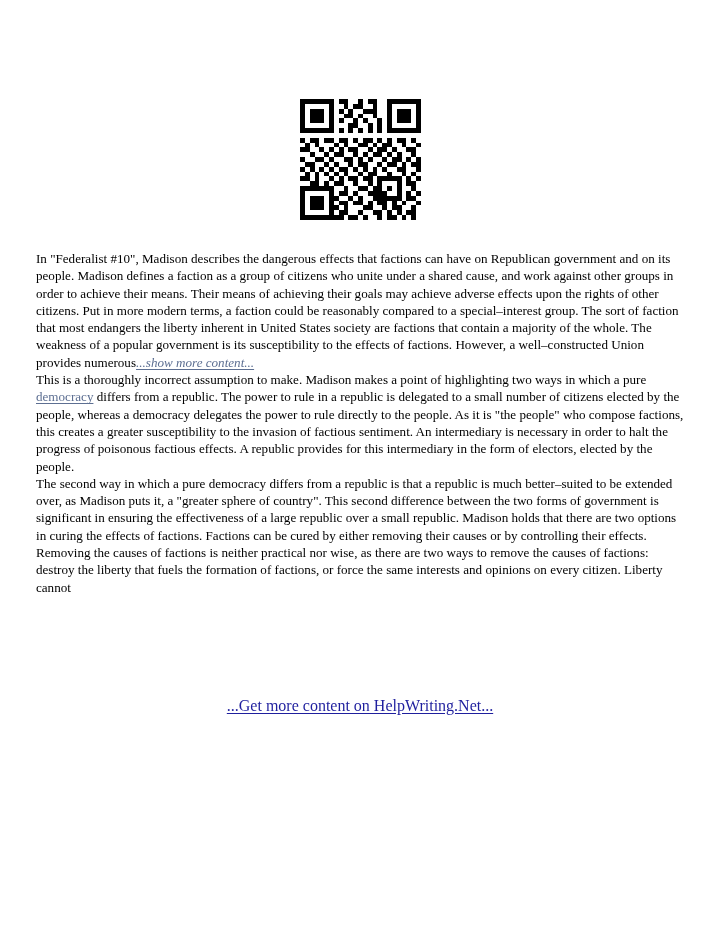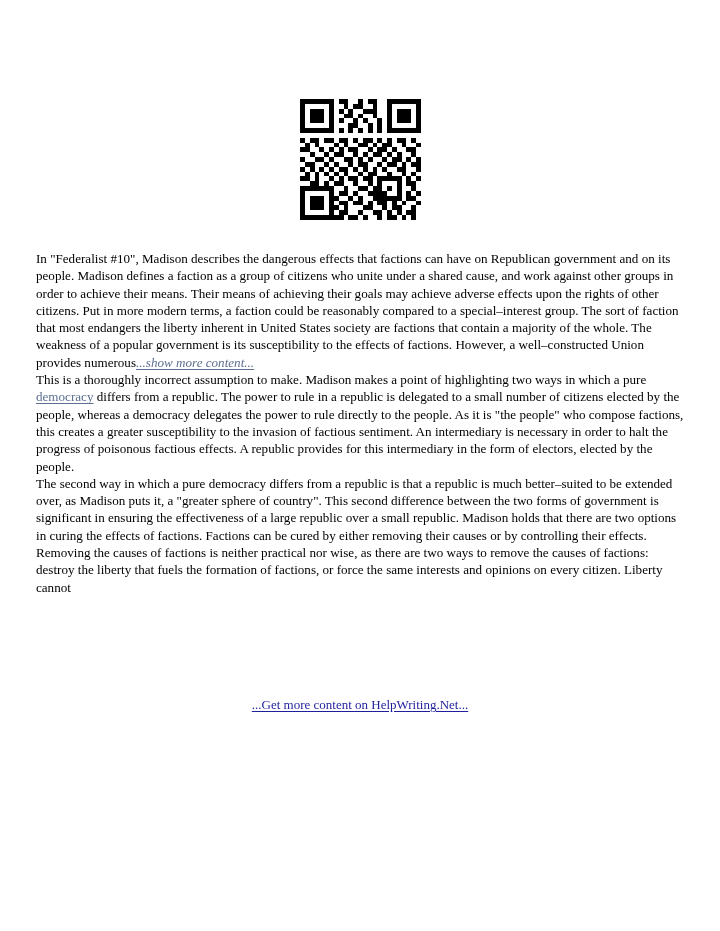--- a/index.html
+++ b/index.html
@@ -75,21 +75,21 @@
     font-style: italic;
   }
 
   
   .footer-cta {
     position: absolute;
     top: 697px;
     left: 0;
     width: 720px;
     text-align: center;
-    font-size: 13px;
+    font-size: 16px;
     color: #1f1f9e;
     text-decoration: underline;
     text-underline-offset: 2px;
   }
 </style>
 </head>
 <body>
 
 <div class="page">
 

